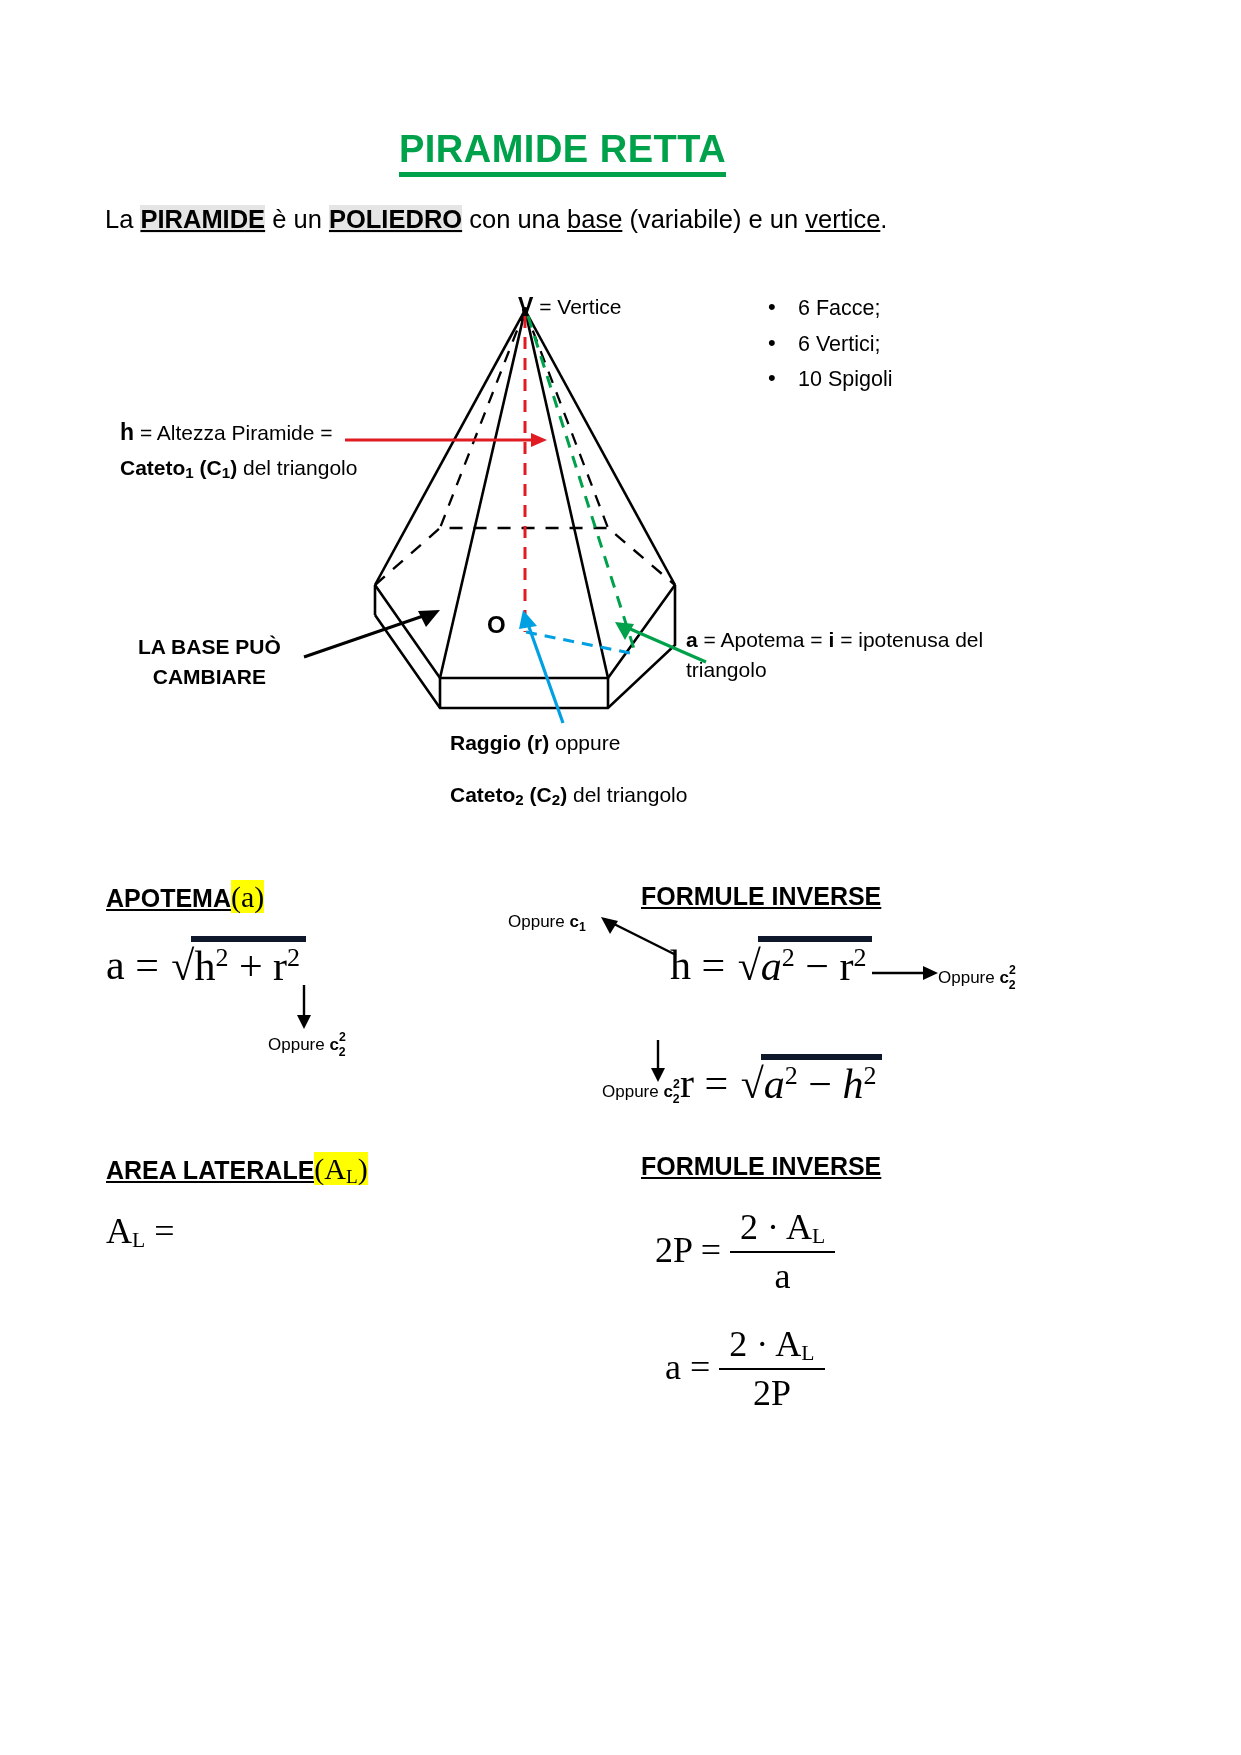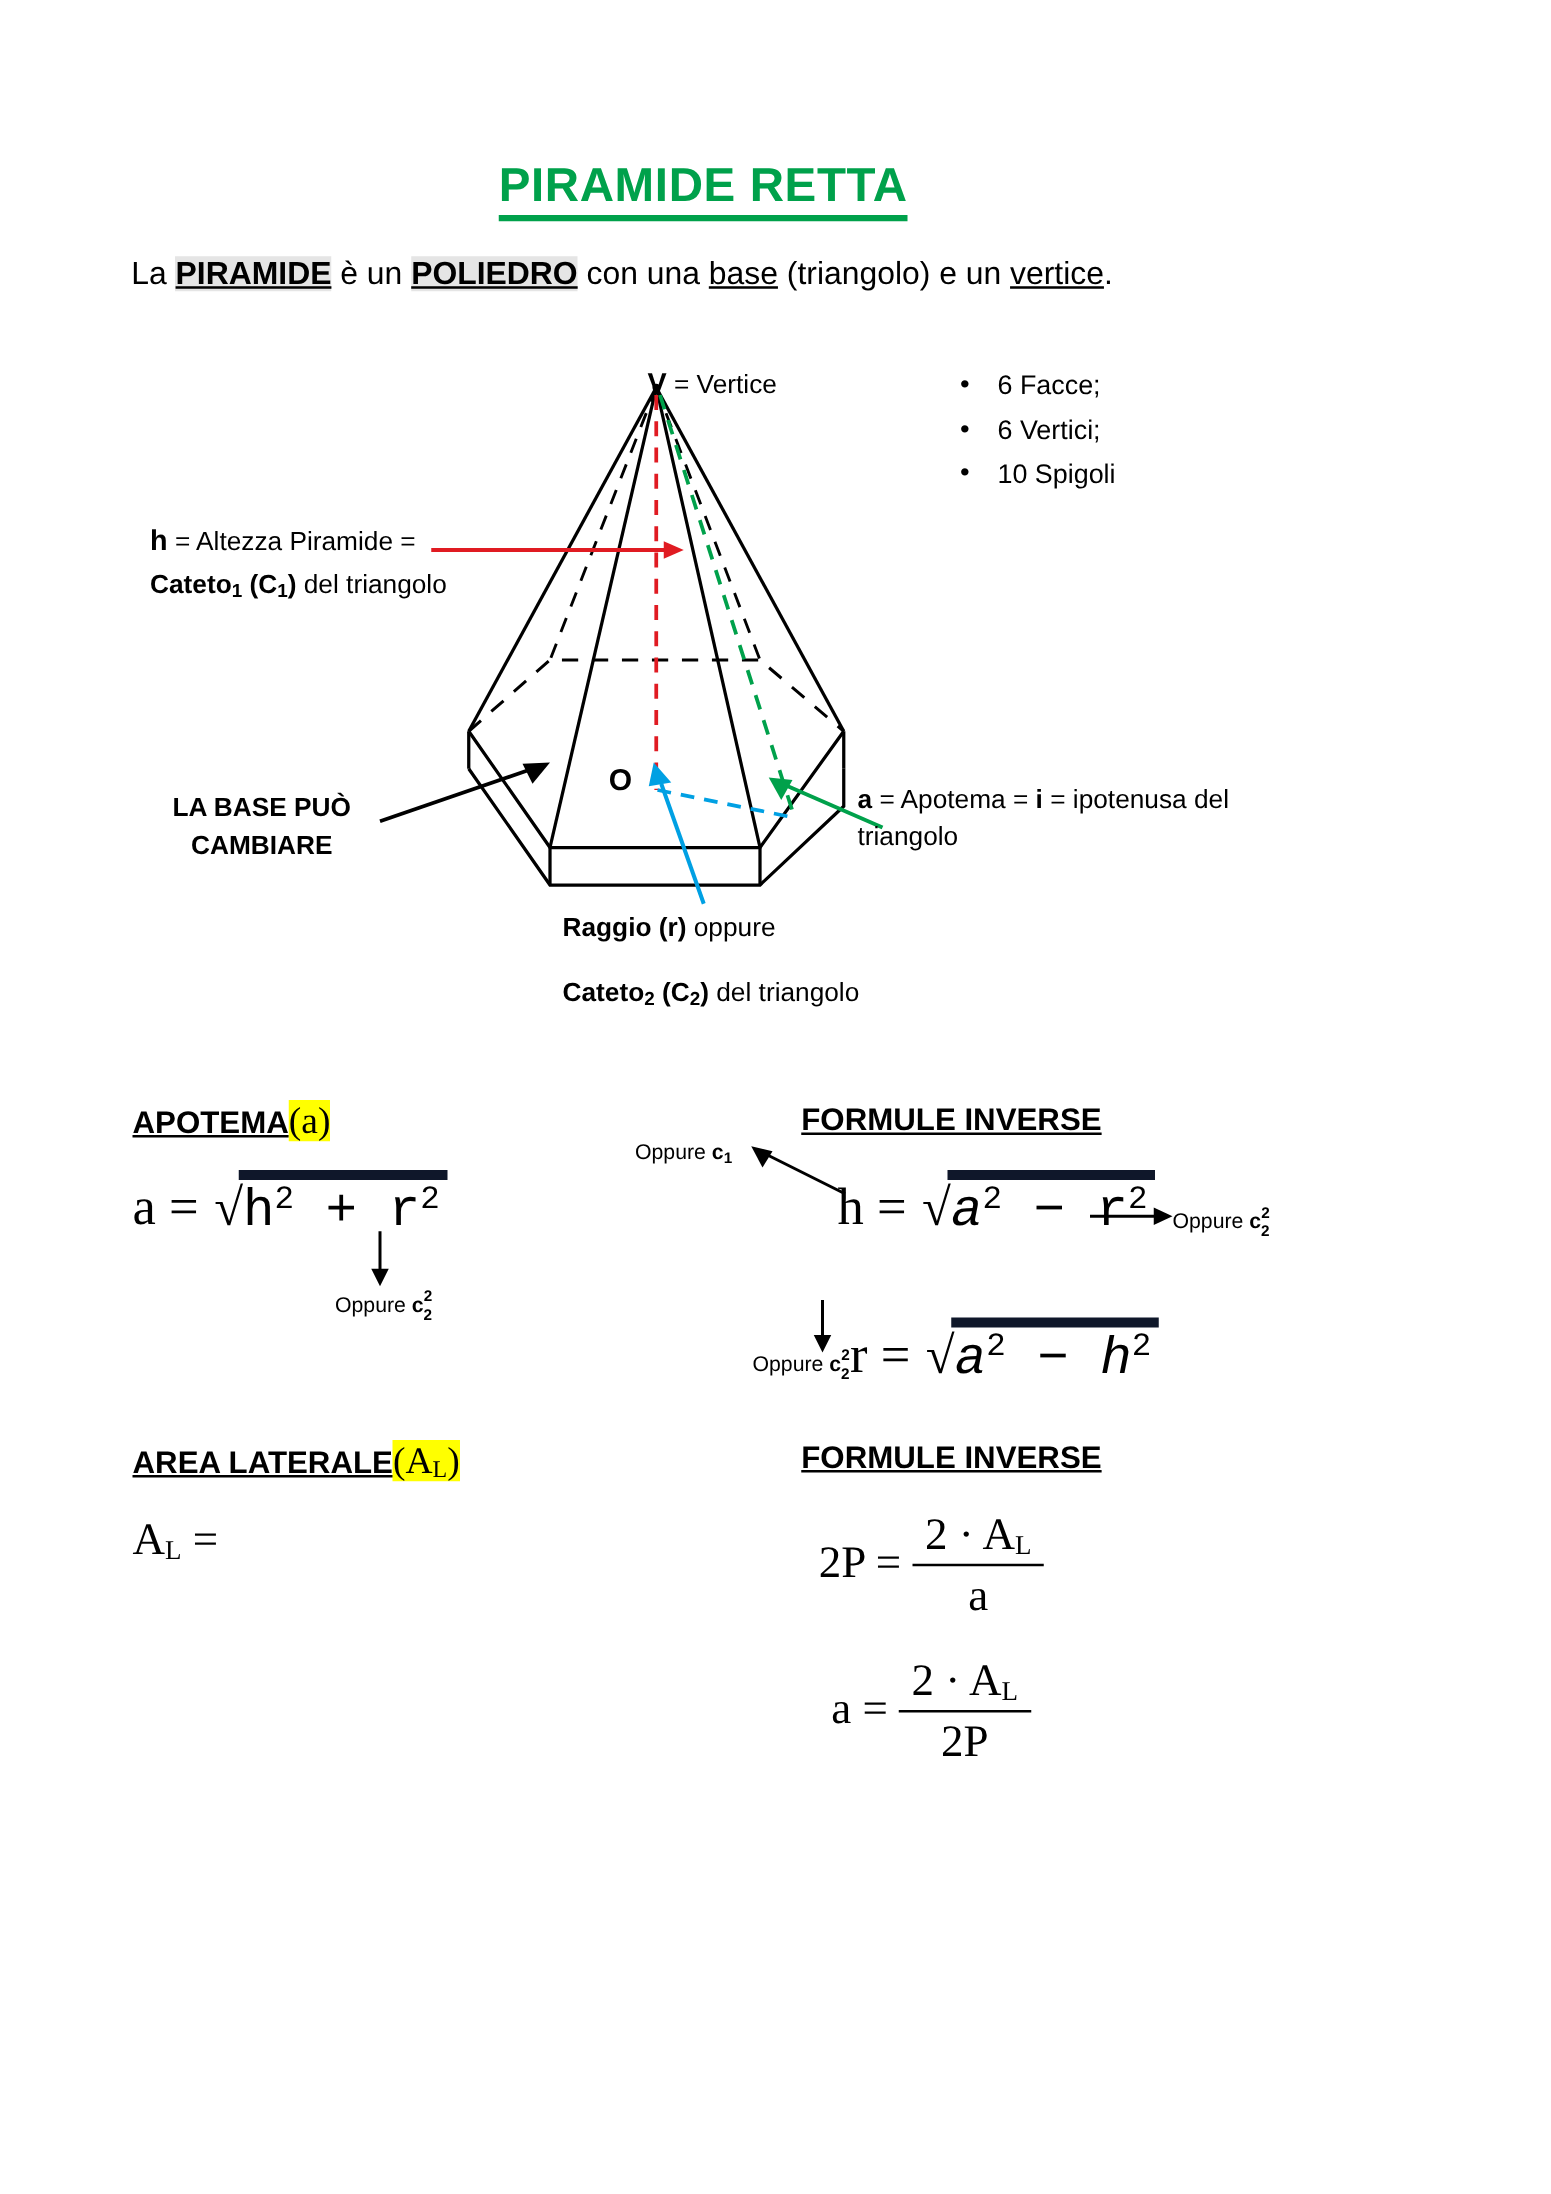--- a/index.html
+++ b/index.html
@@ -130,26 +130,25 @@
   
   .sqrt { display: inline-block; position: relative; padding-left: 2px; }
   .sqrt > .rad {
     display: inline-block;
     position: relative;
     top: 1px;
     font-size: 1.0em;
   }
   .sqrt > .body {
     display: inline-block;
-    border-top: 8px solid #0f172a;
+    border-top: 6px solid #0f172a;
     padding: 0 6px 0 3px;
     margin-left: -3px;
     position: relative;
     top: 1px;
-    font-family: Liberation Mono, monospace;
   }
 
   
   .frac {
     display: inline-block;
     vertical-align: middle;
     text-align: center;
     position: relative;
     top: -2px;
   }
@@ -185,21 +184,21 @@
   .ann-svg { position: absolute; overflow: visible; }
 </style>
 </head>
 <body>
 
 <div id="title">
   <span class="inner">PIRAMIDE RETTA</span>
 </div>
 
 <div id="intro">
-  <span>La </span><span class="hl">PIRAMIDE</span><span> è un </span><span class="hl">POLIEDRO</span><span> con una </span><span class="ul">base</span><span> (triangolo) e un </span><span class="ul">vertice</span><span>.</span>
+  <span>La </span><span class="hl">PIRAMIDE</span><span> è un </span><span class="hl">POLIEDRO</span><span> con una </span><span class="ul">base</span><span> (variabile) e un </span><span class="ul">vertice</span><span>.</span>
 </div>
 
 <ul id="bullets">
   <li><span>6 Facce;</span></li>
   <li><span>6 Vertici;</span></li>
   <li><span>10 Spigoli</span></li>
 </ul>
 
 <svg id="figure" width="420" height="470" viewBox="0 0 420 470">
 

